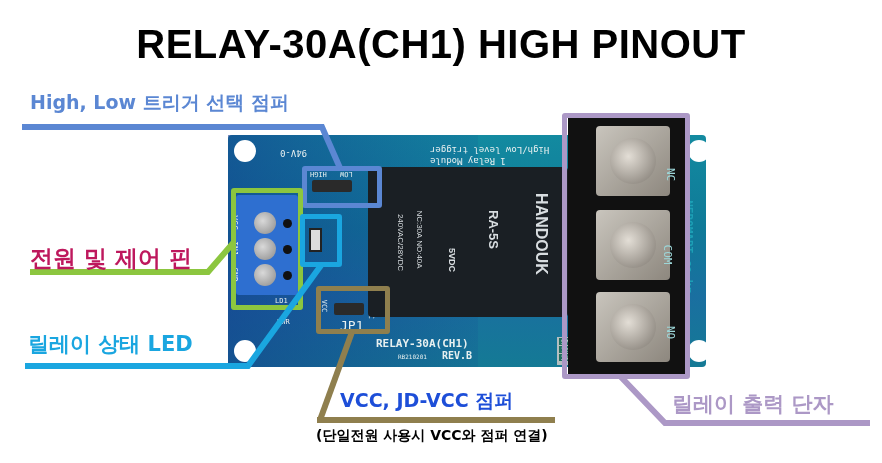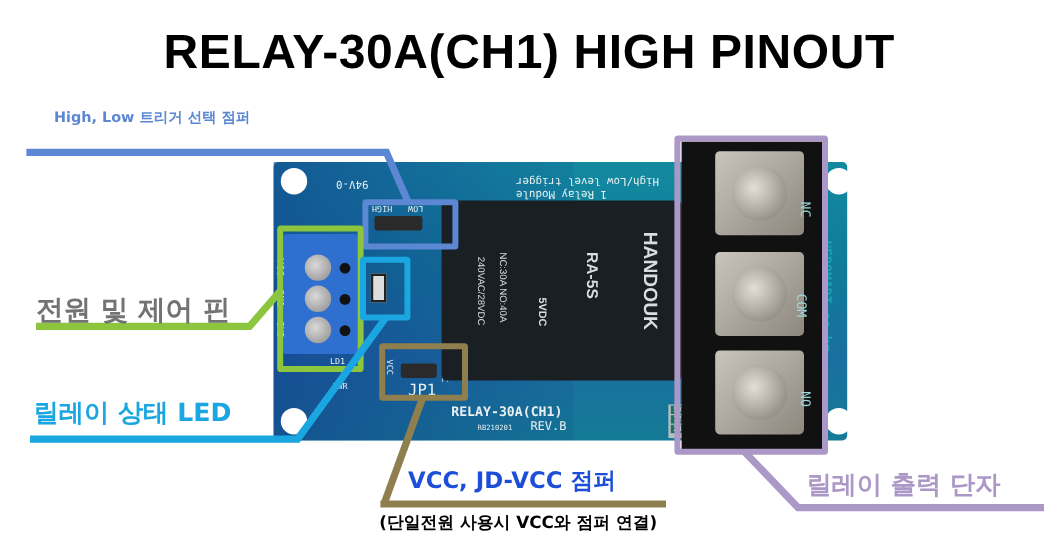--- a/index.html
+++ b/index.html
@@ -1,20 +1,20 @@
 <!DOCTYPE html>
 <html><head>
 <meta charset="utf-8">
 <style>
   html, body { margin: 0; padding: 0; background: #ffffff; }
   body { width: 882px; height: 463px; position: relative; overflow: hidden; font-family: "DejaVu Sans", sans-serif; }
   .abs { position: absolute; }
   .title { left: 0; top: 22px; width: 882px; text-align: center; font-family: "Liberation Sans", sans-serif; font-weight: bold; font-size: 40px; color: #000; letter-spacing: 0.5px; }
   .label { font-weight: bold; white-space: nowrap; }
-  .lbl-high { left: 45px; top: 90px; font-size: 12px; }
+  .lbl-high { left: 30px; top: 90px; font-size: 19px; }
   .lbl-power { left: 30px; top: 243px; font-size: 23px; }
   .lbl-led { left: 28px; top: 330px; font-size: 21px; }
   .lbl-vcc { left: 340px; top: 388px; font-size: 19px; }
   .lbl-vcc-sub { left: 316px; top: 427px; font-size: 14px; }
   .lbl-out { left: 672px; top: 390px; font-size: 21px; }
 
   
   .pcb { left: 228px; top: 135px; width: 478px; height: 232px; background: linear-gradient(180deg,#138aa0 0%,#0f7a98 40%,#1a6fa0 70%,#147a95 100%); border-radius: 4px; }
   .pcb-dark { left: 228px; top: 135px; width: 250px; height: 232px; background: linear-gradient(90deg, rgba(20,50,140,0.55), rgba(20,50,140,0.1)); }
   .hole { width: 22px; height: 22px; border-radius: 50%; background: #fff; }
@@ -82,21 +82,21 @@
 
 <div class="abs relay"></div>
 <div class="abs relay-txt" style="left:500px;top:225px;font-size:16px;transform:rotate(90deg);">HANDOUK</div>
 <div class="abs relay-txt" style="left:474px;top:222px;font-size:13px;transform:rotate(90deg);">RA-5S</div>
 <div class="abs relay-txt" style="left:440px;top:255px;font-size:9px;transform:rotate(90deg);">5VDC</div>
 <div class="abs relay-txt" style="left:390px;top:235px;font-size:8px;font-weight:normal;transform:rotate(90deg);">NC:30A NO:40A</div>
 <div class="abs relay-txt" style="left:372px;top:238px;font-size:8px;font-weight:normal;transform:rotate(90deg);">240VAC/28VDC</div>
 
 <div class="abs silk" style="left:376px;top:337px;font-size:11px;font-weight:bold;">RELAY-30A(CH1)</div>
 <div class="abs silk" style="left:398px;top:353px;font-size:6px;">RB210201</div>
-<div class="abs silk" style="left:442px;top:350px;font-size:10px;font-weight:normal;">REV.B</div>
+<div class="abs silk" style="left:442px;top:350px;font-size:10px;font-weight:bold;">REV.B</div>
 <div class="abs volt-box">
   <div class="volt">5V</div>
   <div class="volt">12V</div>
   <div class="volt">24V</div>
 </div>
 
 <div class="abs big-term"></div>
 <div class="abs big-screw-cell" style="left:596px;top:126px;">
     <div class="big-screw" style="margin:12px 14px;"></div>
   </div>
@@ -120,17 +120,17 @@
 <svg class="lines" width="882" height="463">
   <polyline points="22,127 322,127 340,168" fill="none" stroke="#5b87d3" stroke-width="6"></polyline>
   <polyline points="30,272 208,272 234,242" fill="none" stroke="#8cc63f" stroke-width="6"></polyline>
   <polyline points="25,366 248,366 322,264" fill="none" stroke="#1aa6e0" stroke-width="6"></polyline>
   <polyline points="317,420 555,420" fill="none" stroke="#8f7f4e" stroke-width="6"></polyline>
   <polyline points="320,420 352,332" fill="none" stroke="#8f7f4e" stroke-width="6"></polyline>
   <polyline points="620,376 665,423 870,423" fill="none" stroke="#ac98c6" stroke-width="6"></polyline>
 </svg>
 
 <div class="abs label lbl-high" style="color:#5b87d3;">High, Low 트리거 선택 점퍼</div>
-<div class="abs label lbl-power" style="color:#737373;">전원 및 제어 핀</div>
+<div class="abs label lbl-power" style="color:#be185d;">전원 및 제어 핀</div>
 <div class="abs label lbl-led" style="color:#1aa6e0;">릴레이 상태 LED</div>
 <div class="abs label lbl-vcc" style="color:#1d4ed8;">VCC, JD-VCC 점퍼</div>
 <div class="abs label lbl-vcc-sub" style="color:#000000;">(단일전원 사용시 VCC와 점퍼 연결)</div>
 <div class="abs label lbl-out" style="color:#ac98c6;">릴레이 출력 단자</div>
 
 </body></html>

